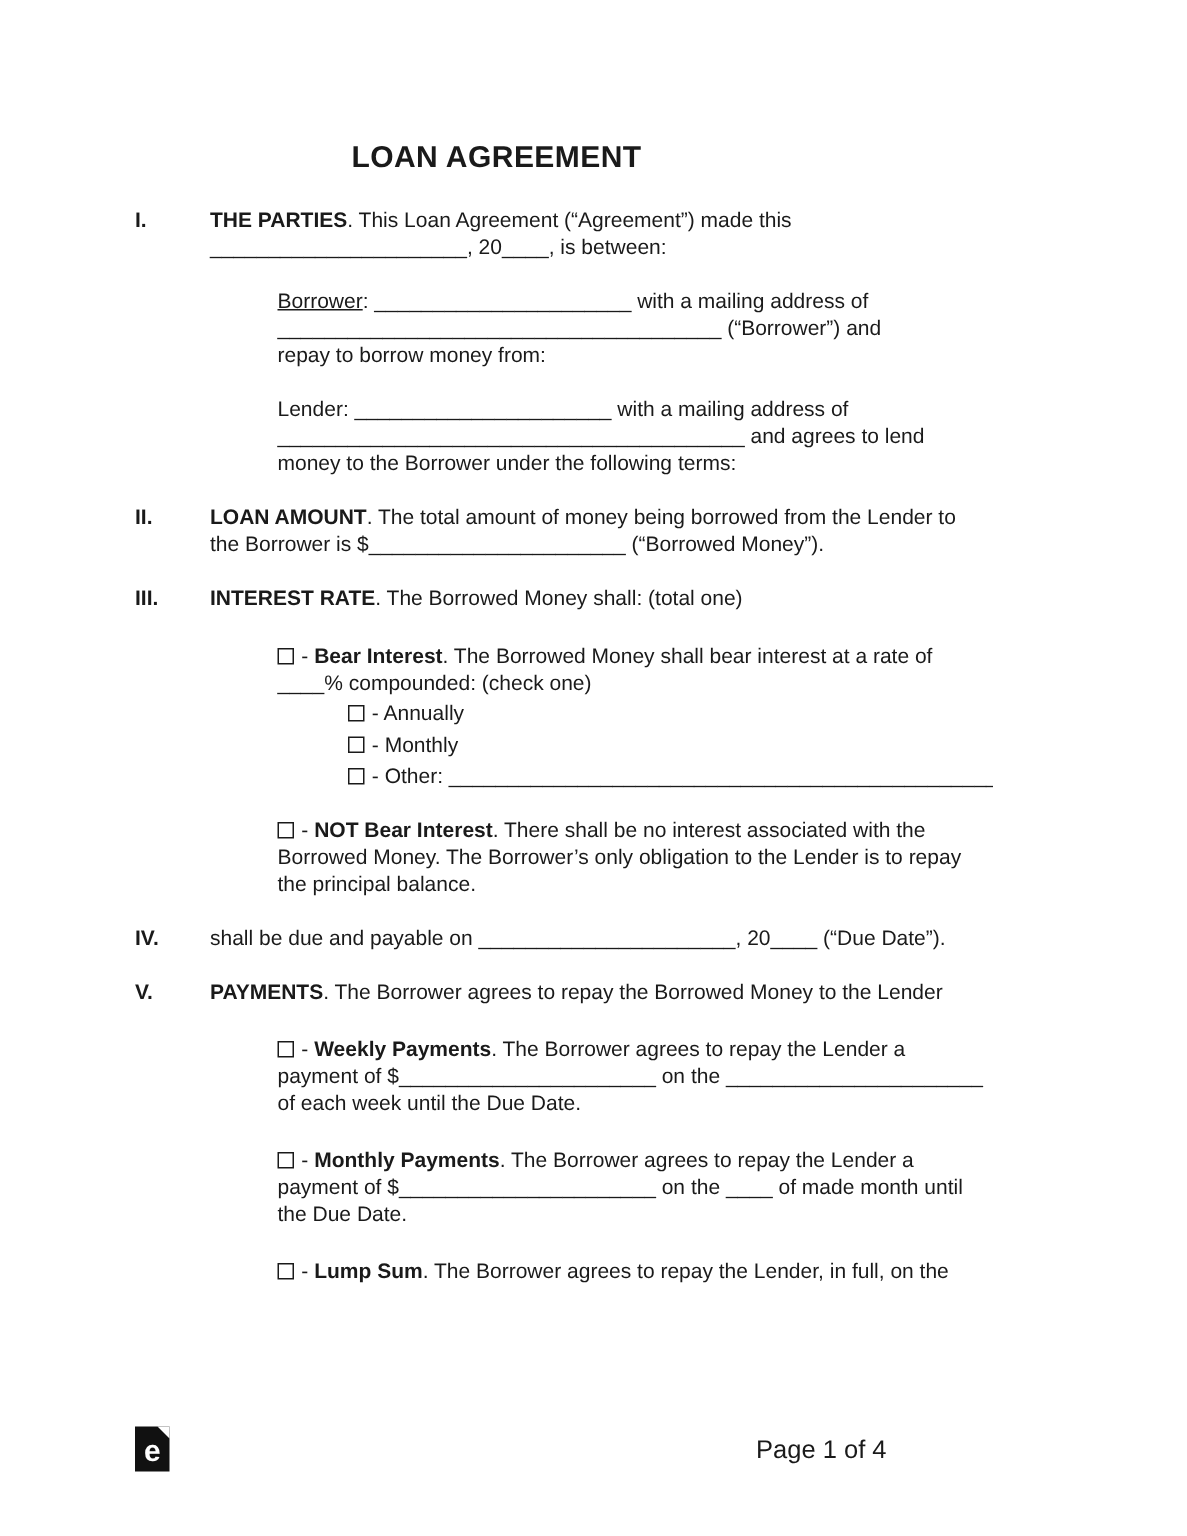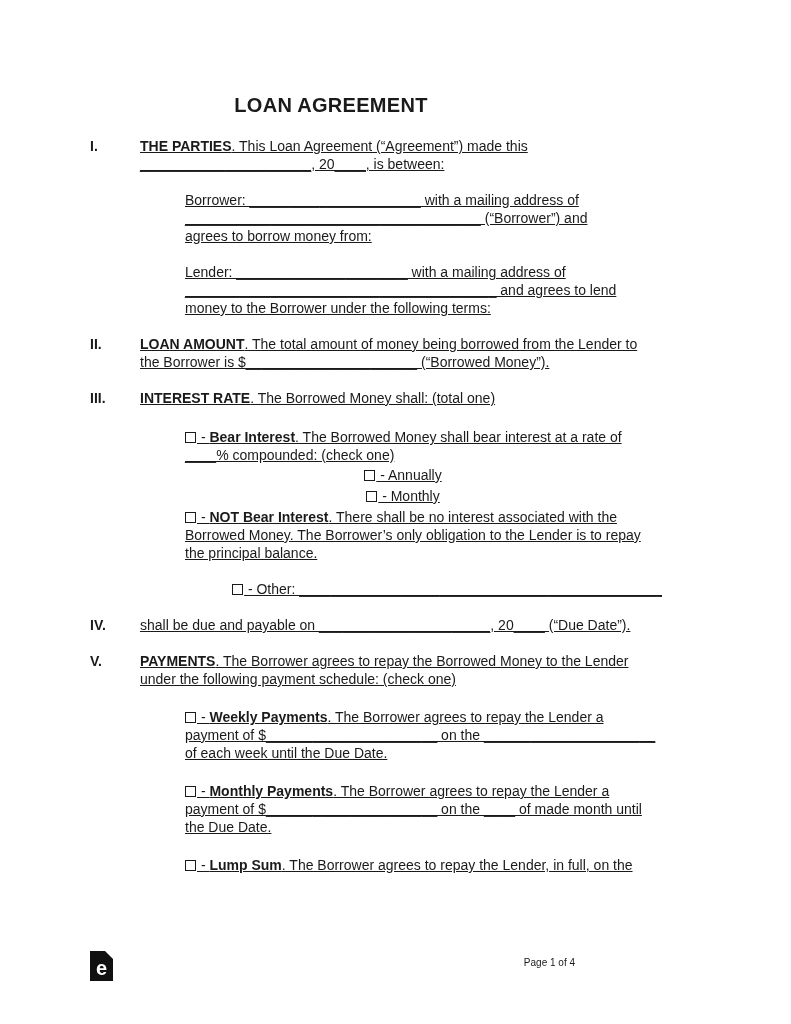--- a/index.html
+++ b/index.html
@@ -27,23 +27,23 @@
     padding: 0 88px 0 90px;
     font-size: 14px;
     line-height: 18px;
   }
   .block { margin-bottom: 18px; display: flex; }
   .block .numeral {
     flex: 0 0 50px;
     font-weight: bold;
   }
   .block.indent1 { padding-left: 95px; }
-  .block.indent2 { padding-left: 142px; text-align: center; }
+  .block.indent2 { padding-left: 142px; }
   .content { flex: 1 1 auto; min-width: 0; }
-  .line { white-space: nowrap; text-decoration: underline; }
+  .line { white-space: nowrap; }
   .bold { font-weight: bold; }
   .underline { text-decoration: underline; }
   .cb {
     display: inline-block;
     width: 11px;
     height: 11px;
     border: 1.5px solid #1a1a1a;
     vertical-align: -1px;
     margin-right: 1px;
     background: #ffffff;
@@ -80,23 +80,23 @@
   .logo-letter {
     color: #ffffff;
     font-weight: bold;
     font-size: 20px;
     line-height: 24px;
     padding-bottom: 1px;
     font-style: normal;
   }
   .page-label {
     position: absolute;
-    right: 87px;
+    right: 71px;
     top: 9px;
-    font-size: 10px;
+    font-size: 17px;
     color: #1a1a1a;
   }
 </style>
 </head>
 <body>
 
 <div class="page" data-name="document-page">
   <h1 class="title" data-name="document-title">LOAN AGREEMENT</h1>
 
   <div class="doc-body" data-name="doc-blocks">
@@ -104,21 +104,21 @@
         <span class="numeral" data-name="section-numeral">I.</span>
         <div class="content" data-name="paragraph-content">
           <div class="line" data-name="doc-line"><span class="bold " data-name="bold-text-run">THE PARTIES</span><span class="" data-name="text-run">. This Loan Agreement (“Agreement”) made this</span></div>
           <div class="line" data-name="doc-line"><span class="" data-name="text-run">______________________, 20____, is between:</span></div>
         </div>
       </div>
       <div class="block indent1" data-name="paragraph-borrower">
         <div class="content" data-name="paragraph-content">
           <div class="line" data-name="doc-line"><span class="underline" data-name="underlined-text-run">Borrower</span><span class="" data-name="text-run">: ______________________ with a mailing address of</span></div>
           <div class="line" data-name="doc-line"><span class="" data-name="text-run">______________________________________ (“Borrower”) and</span></div>
-          <div class="line" data-name="doc-line"><span class="" data-name="text-run">agrees to borrow money from:</span></div>
+          <div class="line" data-name="doc-line"><span class="" data-name="text-run">repay to borrow money from:</span></div>
         </div>
       </div>
       <div class="block indent1" data-name="paragraph-lender">
         <div class="content" data-name="paragraph-content">
           <div class="line" data-name="doc-line"><span class="" data-name="text-run">Lender: ______________________ with a mailing address of</span></div>
           <div class="line" data-name="doc-line"><span class="" data-name="text-run">________________________________________ and agrees to lend</span></div>
           <div class="line" data-name="doc-line"><span class="" data-name="text-run">money to the Borrower under the following terms:</span></div>
         </div>
       </div>
       <div class="block indent0" data-name="section-loan-amount">
@@ -143,43 +143,42 @@
       <div class="block indent2" data-name="subcheckbox-annually">
         <div class="content" data-name="paragraph-content">
           <div class="line" data-name="doc-line"><span class="cb" data-name="checkbox-annually"></span><span class="" data-name="text-run"> - Annually</span></div>
         </div>
       </div>
       <div class="block indent2" data-name="subcheckbox-monthly">
         <div class="content" data-name="paragraph-content">
           <div class="line" data-name="doc-line"><span class="cb" data-name="checkbox-monthly"></span><span class="" data-name="text-run"> - Monthly</span></div>
         </div>
       </div>
+      <div class="block indent2" data-name="subcheckbox-other">
+        <div class="content" data-name="paragraph-content">
+          <div class="line" data-name="doc-line"><span class="cb" data-name="checkbox-other"></span><span class="" data-name="text-run"> - Other: ________________________________________________.</span></div>
+        </div>
+      </div>
       <div class="block indent1" data-name="paragraph-not-bear-interest">
         <div class="content" data-name="paragraph-content">
           <div class="line" data-name="doc-line"><span class="cb" data-name="checkbox-not-bear-interest"></span><span class="" data-name="text-run"> - </span><span class="bold " data-name="bold-text-run">NOT Bear Interest</span><span class="" data-name="text-run">. There shall be no interest associated with the</span></div>
           <div class="line" data-name="doc-line"><span class="" data-name="text-run">Borrowed Money. The Borrower’s only obligation to the Lender is to repay</span></div>
           <div class="line" data-name="doc-line"><span class="" data-name="text-run">the principal balance.</span></div>
         </div>
       </div>
-      <div class="block indent2" data-name="subcheckbox-other">
-        <div class="content" data-name="paragraph-content">
-          <div class="line" data-name="doc-line"><span class="cb" data-name="checkbox-other"></span><span class="" data-name="text-run"> - Other: ________________________________________________.</span></div>
-        </div>
-      </div>
       <div class="block indent0" data-name="section-term">
         <span class="numeral" data-name="section-numeral">IV.</span>
         <div class="content" data-name="paragraph-content">
           <div class="line" data-name="doc-line"><span class="" data-name="text-run">shall be due and payable on ______________________, 20____ (“Due Date”).</span></div>
         </div>
       </div>
       <div class="block indent0" data-name="section-payments">
         <span class="numeral" data-name="section-numeral">V.</span>
         <div class="content" data-name="paragraph-content">
           <div class="line" data-name="doc-line"><span class="bold " data-name="bold-text-run">PAYMENTS</span><span class="" data-name="text-run">. The Borrower agrees to repay the Borrowed Money to the Lender</span></div>
-          <div class="line" data-name="doc-line"><span class="" data-name="text-run">under the following payment schedule: (check one)</span></div>
         </div>
       </div>
       <div class="block indent1" data-name="paragraph-weekly-payments">
         <div class="content" data-name="paragraph-content">
           <div class="line" data-name="doc-line"><span class="cb" data-name="checkbox-weekly-payments"></span><span class="" data-name="text-run"> - </span><span class="bold " data-name="bold-text-run">Weekly Payments</span><span class="" data-name="text-run">. The Borrower agrees to repay the Lender a</span></div>
           <div class="line" data-name="doc-line"><span class="" data-name="text-run">payment of $______________________ on the ______________________</span></div>
           <div class="line" data-name="doc-line"><span class="" data-name="text-run">of each week until the Due Date.</span></div>
         </div>
       </div>
       <div class="block indent1" data-name="paragraph-monthly-payments">

